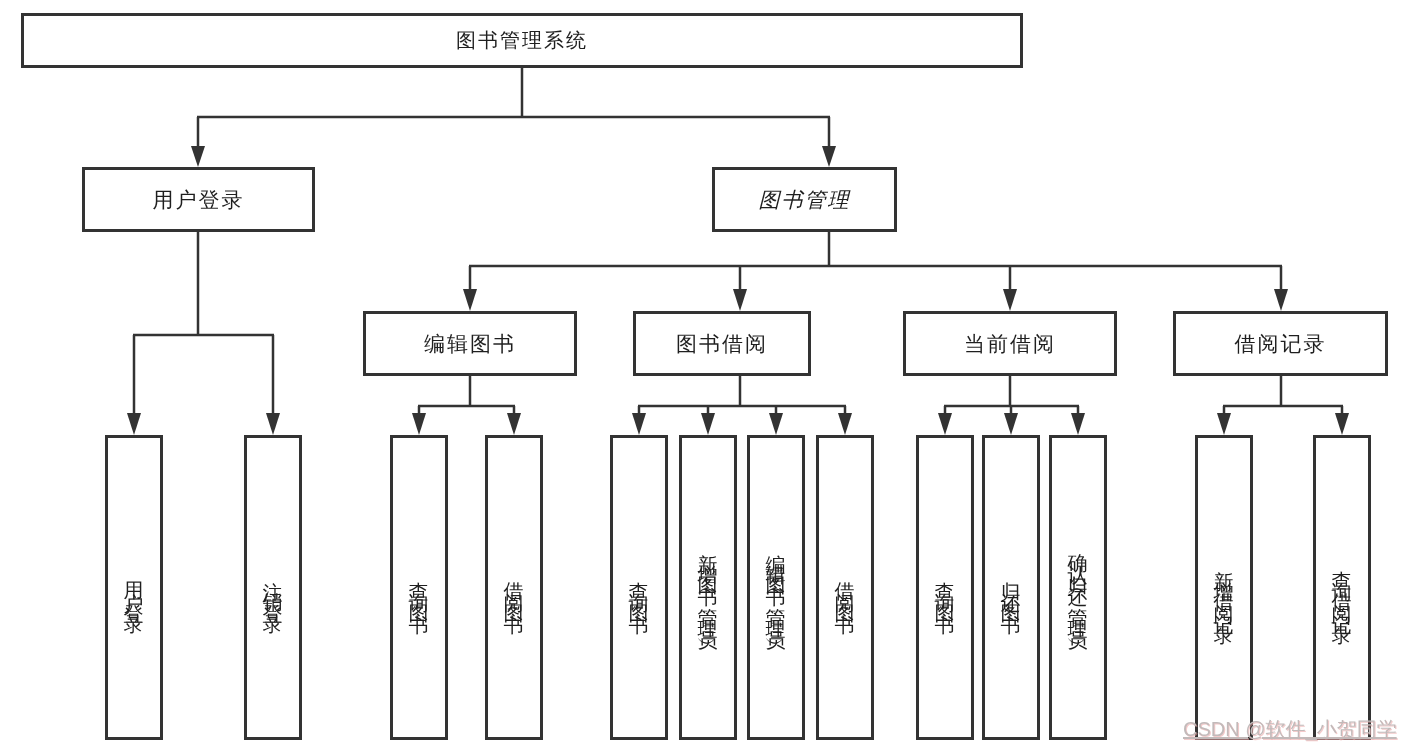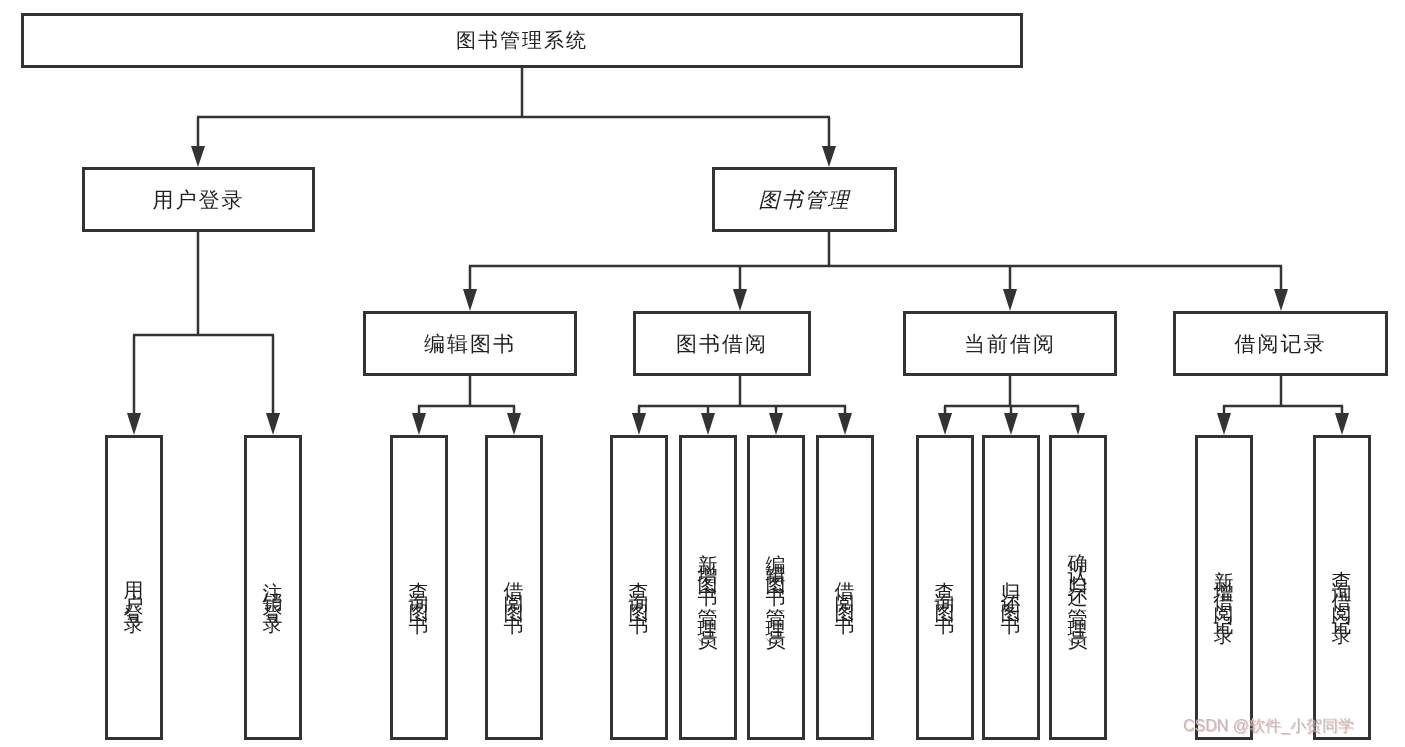--- a/index.html
+++ b/index.html
@@ -39,25 +39,26 @@
     writing-mode: vertical-rl;
     text-orientation: mixed;
     font-size: 20px;
     line-height: 1;
     letter-spacing: 11px;
     white-space: nowrap;
   }
   .watermark {
     position: absolute;
     left: 1183px; top: 716px;
-    font-size: 16px;
+    font-size: 20px;
     color: #c2baba;
     text-shadow: 1px 1px 0 rgba(235, 160, 160, 0.55);
     white-space: nowrap;
     z-index: 5;
+    text-decoration: underline;
   }
 </style>
 </head>
 <body>
 
 <div id="canvas">
 
   <svg id="connector-layer" viewBox="0 0 1405 747" xmlns="http://www.w3.org/2000/svg">
     <g stroke="#333333" stroke-width="2.5" fill="none">
 

